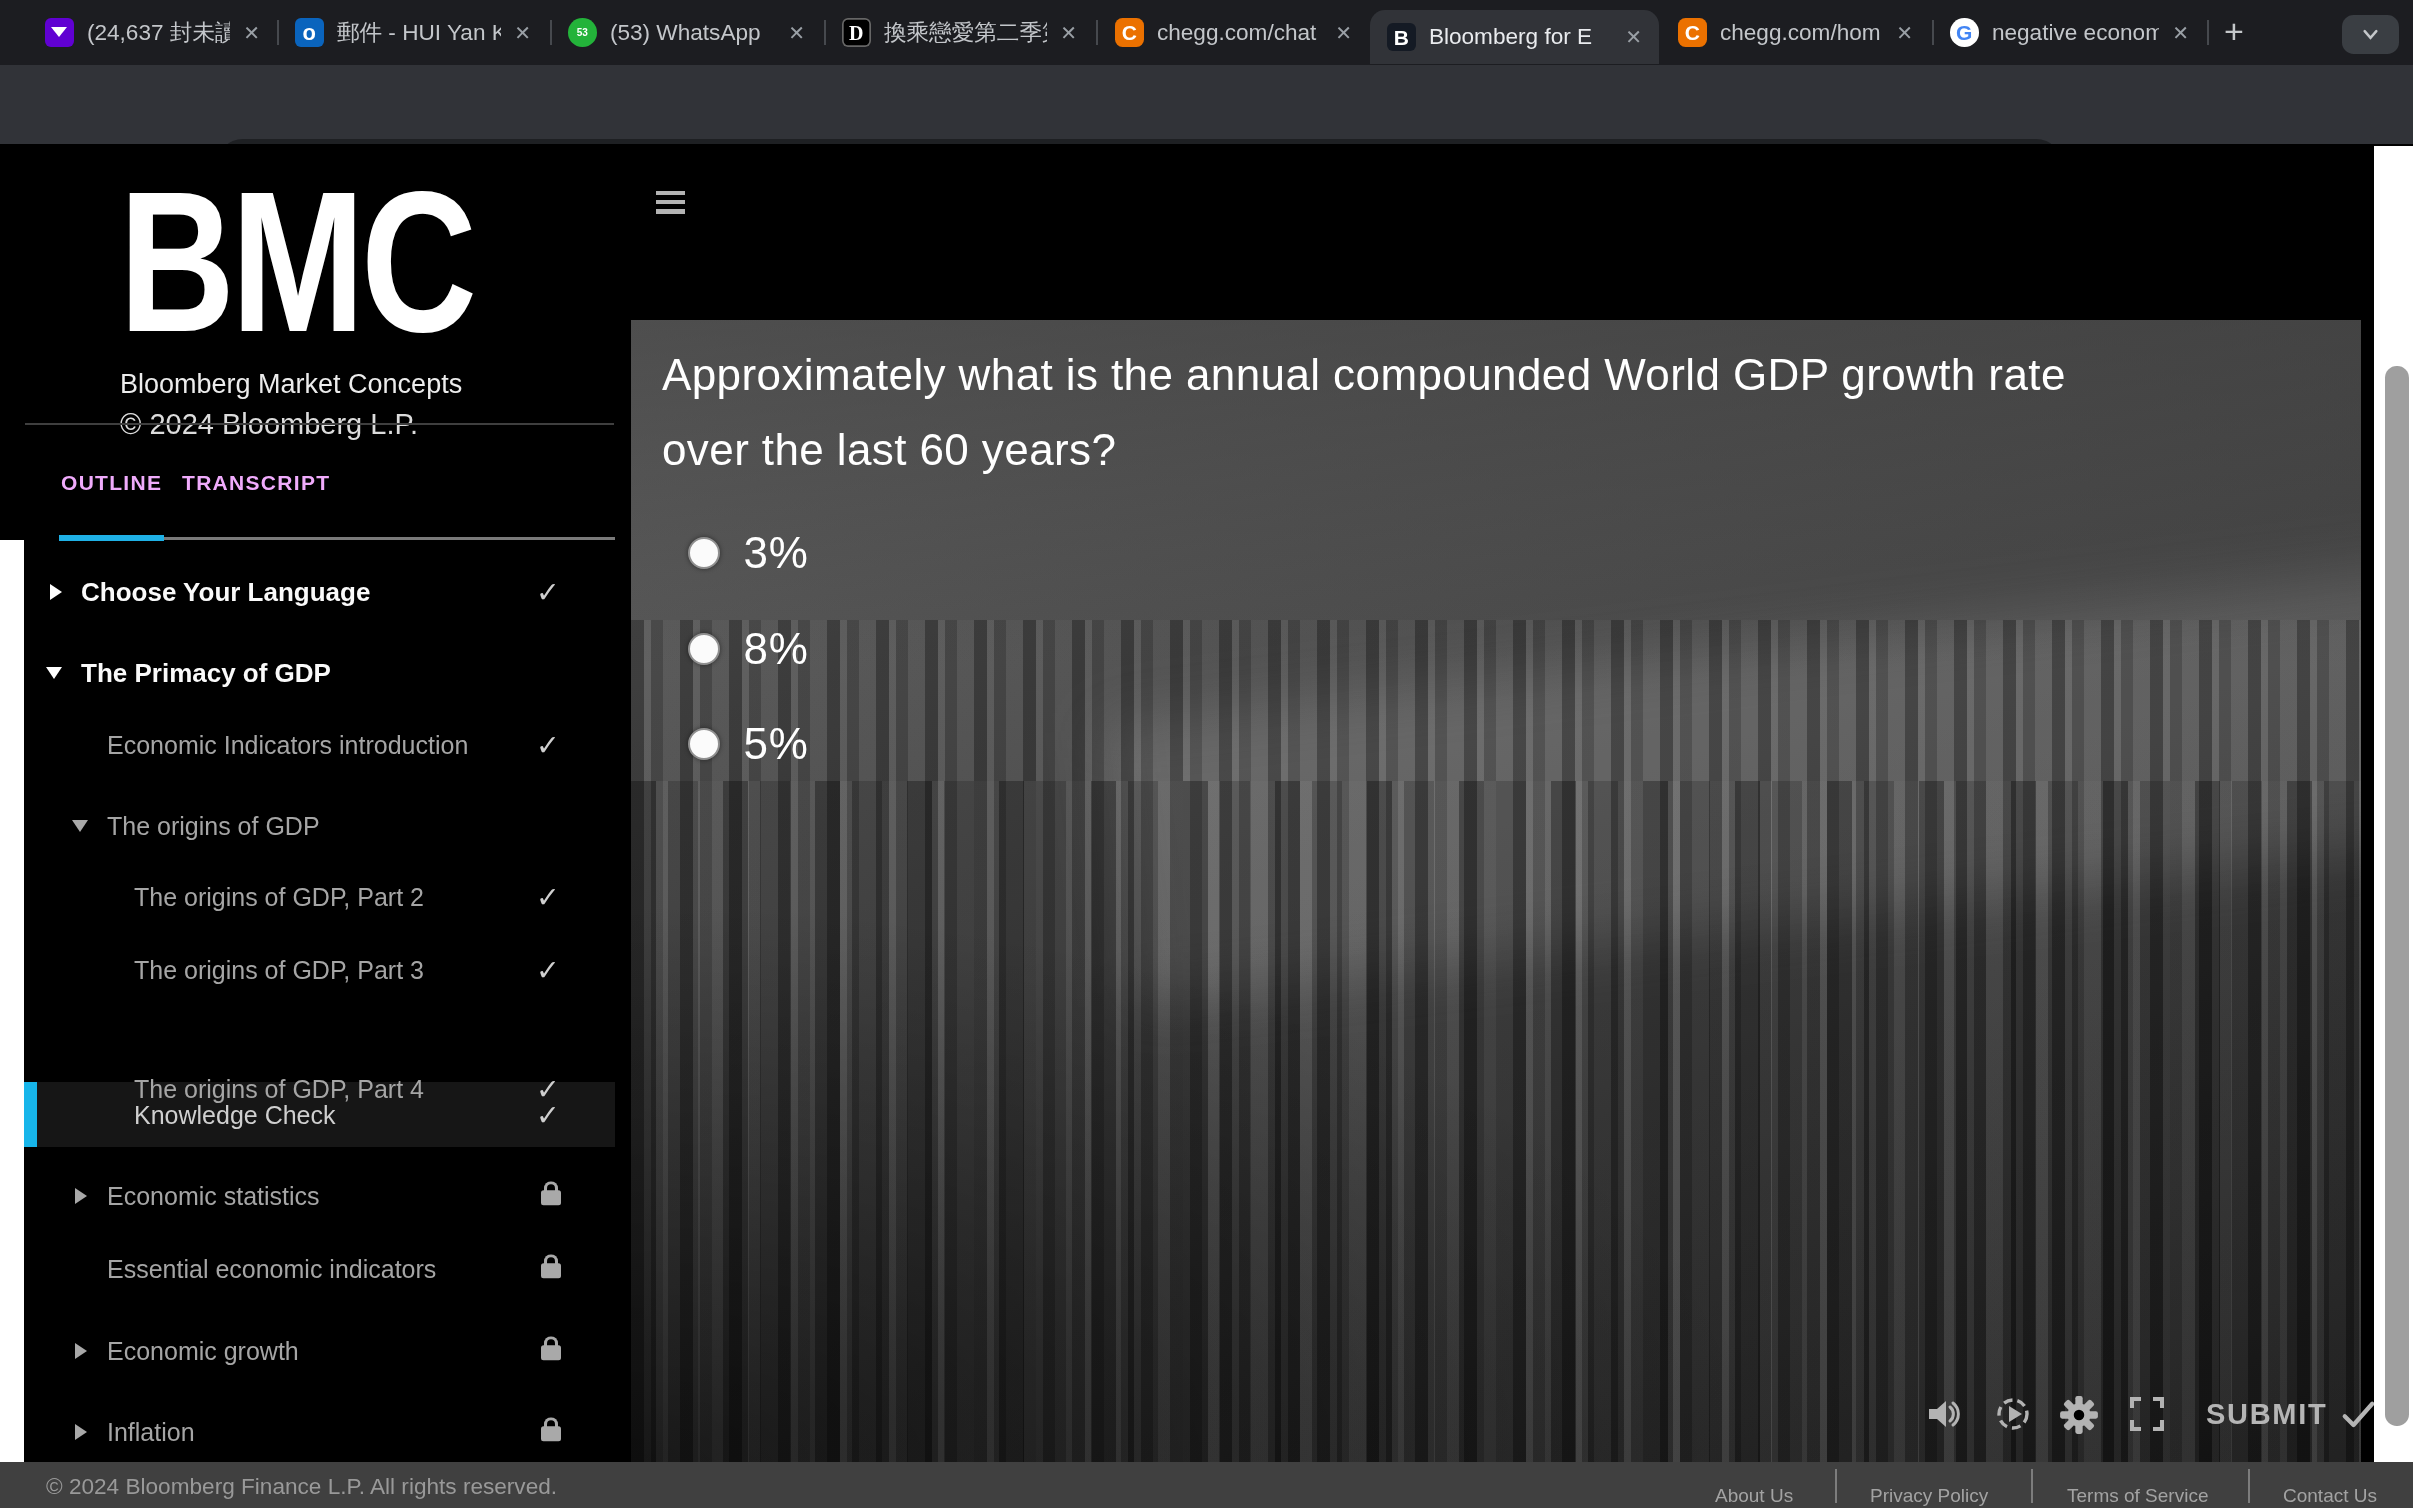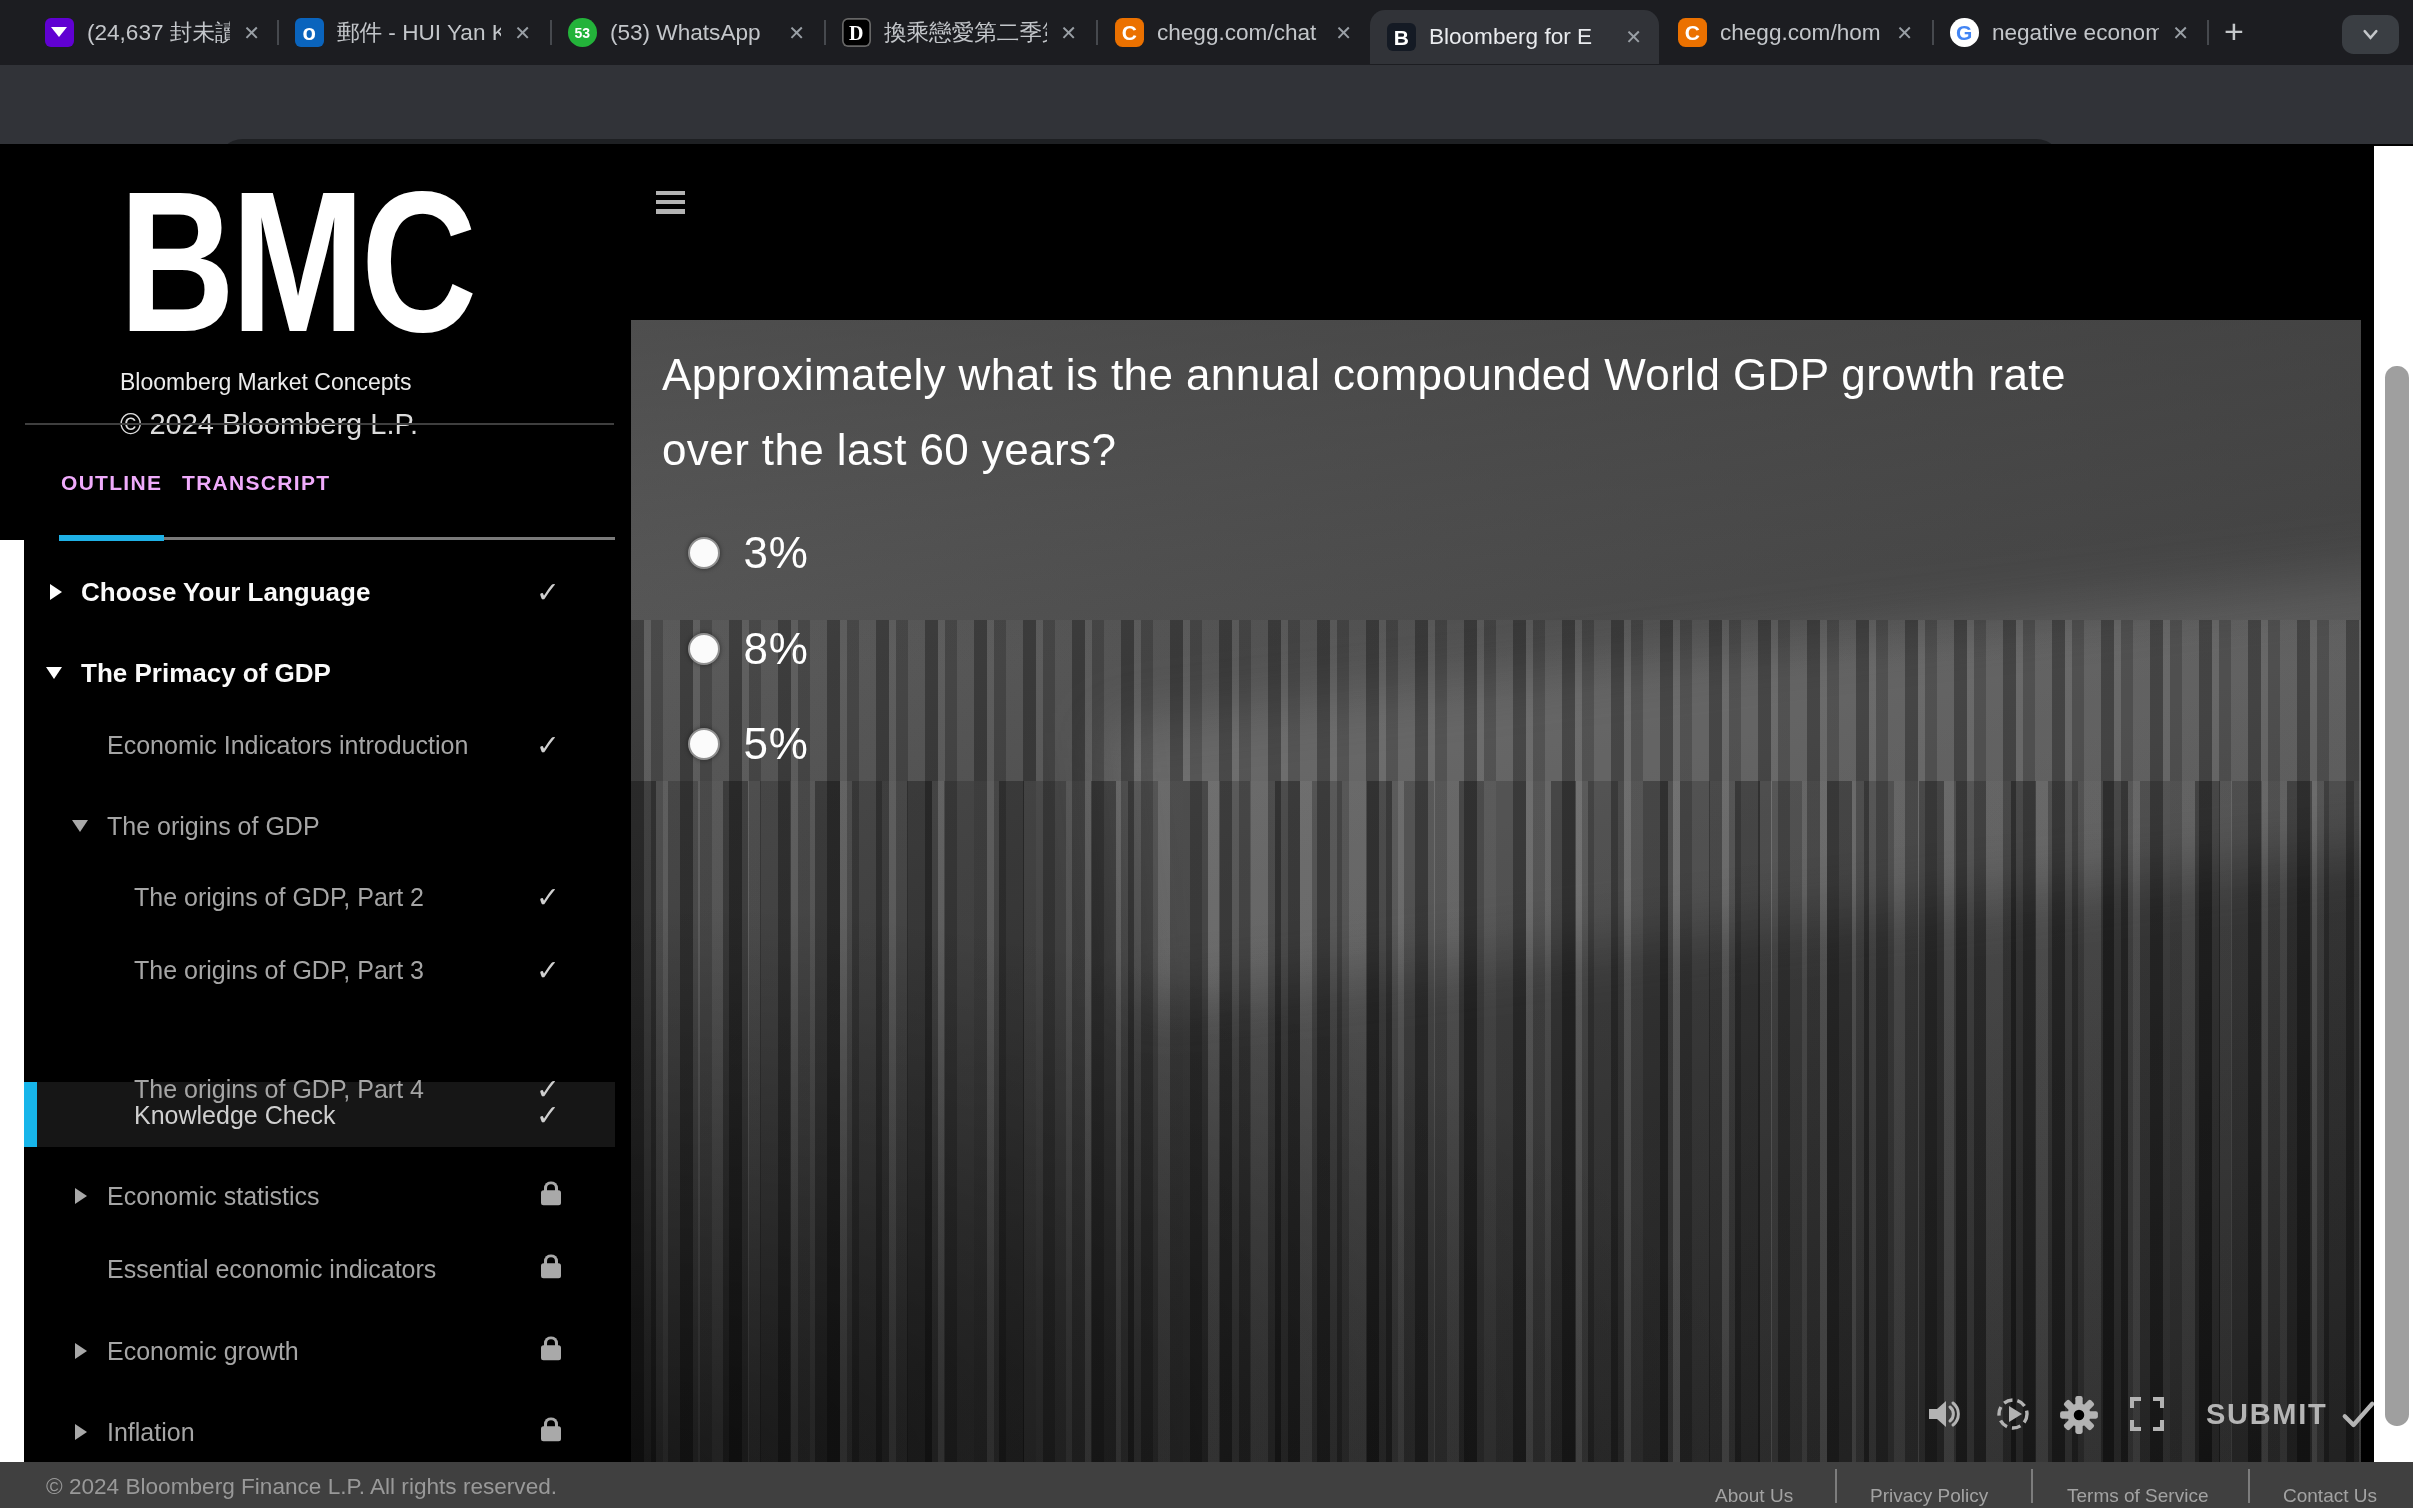--- a/index.html
+++ b/index.html
@@ -12,21 +12,21 @@
   .tab.active{top:10px;height:54px;background:#313338;border-radius:15px 15px 0 0;color:#e9ebee;}
   .tab-label{flex:1;overflow:hidden;white-space:nowrap;text-overflow:clip;}
   .tab-close{font-size:20px;color:#9aa0a6;flex:none;}
   .tab-div{position:absolute;top:20px;width:1.7px;height:25px;background:#46494e;}
   .fav{width:28.5px;height:28.5px;border-radius:5.9px;flex:none;display:flex;align-items:center;
        justify-content:center;font-weight:700;line-height:1;}
   .fav-mail{background:#6001d2;position:relative;}
   .fav-mail::after{content:"";position:absolute;left:5.9px;top:9.2px;width:0;height:0;
        border:8.4px solid transparent;border-top:10px solid #fff;}
   .fav-outlook{background:#0a64bd;color:#fff;font-size:22px;}
-  .fav-wa{background:#23b33a;border-radius:50%;color:#fff;font-size:14px;}
+  .fav-wa{background:#23b33a;border-radius:50%;color:#fff;font-size:10px;}
   .fav-d{background:#000;color:#fff;font-size:20px;box-shadow:inset 0 0 0 1.7px #666;font-family:"Liberation Serif",serif;}
   .fav-chegg{background:#eb7100;color:#fff;font-size:21px;border-radius:7.5px;}
   .fav-bb{background:#141a24;color:#fff;font-size:21px;}
   .fav-g{background:#fff;border-radius:50%;color:#4285F4;font-size:21px;}
   #newtab{position:absolute;left:2214px;top:11.7px;width:40px;height:40px;color:#c4c7ca;font-size:34px;
        display:flex;align-items:center;justify-content:center;}
   #tabsearch{position:absolute;left:2342px;top:15px;width:57px;height:39px;background:#3a3e43;
        border-radius:11.7px;display:flex;align-items:center;justify-content:center;}
 
   #toolbar{position:absolute;left:0;top:65px;width:2413px;height:80px;background:#313338;}
@@ -45,21 +45,21 @@
   
   #page{position:absolute;left:0;top:144px;width:2413px;height:1364px;background:#000;}
   #gutterL{position:absolute;left:0;top:396px;width:23.5px;height:922px;background:#fff;}
   #gutterR{position:absolute;left:2374px;top:1.7px;width:39px;height:1317px;background:#fff;}
   #thumbR{position:absolute;left:11px;top:220px;width:23.5px;height:1060px;border-radius:11.7px;background:#9f9f9f;}
 
   
   #sidebar{position:absolute;left:0;top:0;width:614px;height:1364px;}
   #bmc{position:absolute;left:119px;top:17px;color:#fff;font-weight:700;font-size:201px;
        letter-spacing:-5px;transform:scaleX(.8);transform-origin:left top;line-height:1;}
-  #logoline1{position:absolute;left:120px;top:225px;color:#ececec;font-size:23px;font-weight:500;}
+  #logoline1{position:absolute;left:120px;top:225px;color:#ececec;font-size:27px;font-weight:500;}
   #logoline2{position:absolute;left:120px;top:264px;color:#dcdcdc;font-size:29px;font-weight:500;}
   .sb-div1{position:absolute;left:25px;top:279px;width:589px;height:1.7px;background:#3f3f3f;}
   .paneltab{position:absolute;top:327px;color:#f0abfc;font-size:21px;font-weight:700;letter-spacing:1.3px;}
   .sb-line{position:absolute;left:59px;top:393px;width:556px;height:2.5px;background:#7a7a7a;}
   .sb-underline{position:absolute;left:59px;top:391px;width:105px;height:5.9px;background:#1fb1e6;}
 
   .row{position:absolute;left:0;width:614px;height:50px;}
   .row-label{position:absolute;top:50%;transform:translateY(-50%);white-space:nowrap;}
   .lbl0{color:#fafafa;font-size:26px;font-weight:700;}
   .lbl1{color:#a5a5a5;font-size:25px;}

